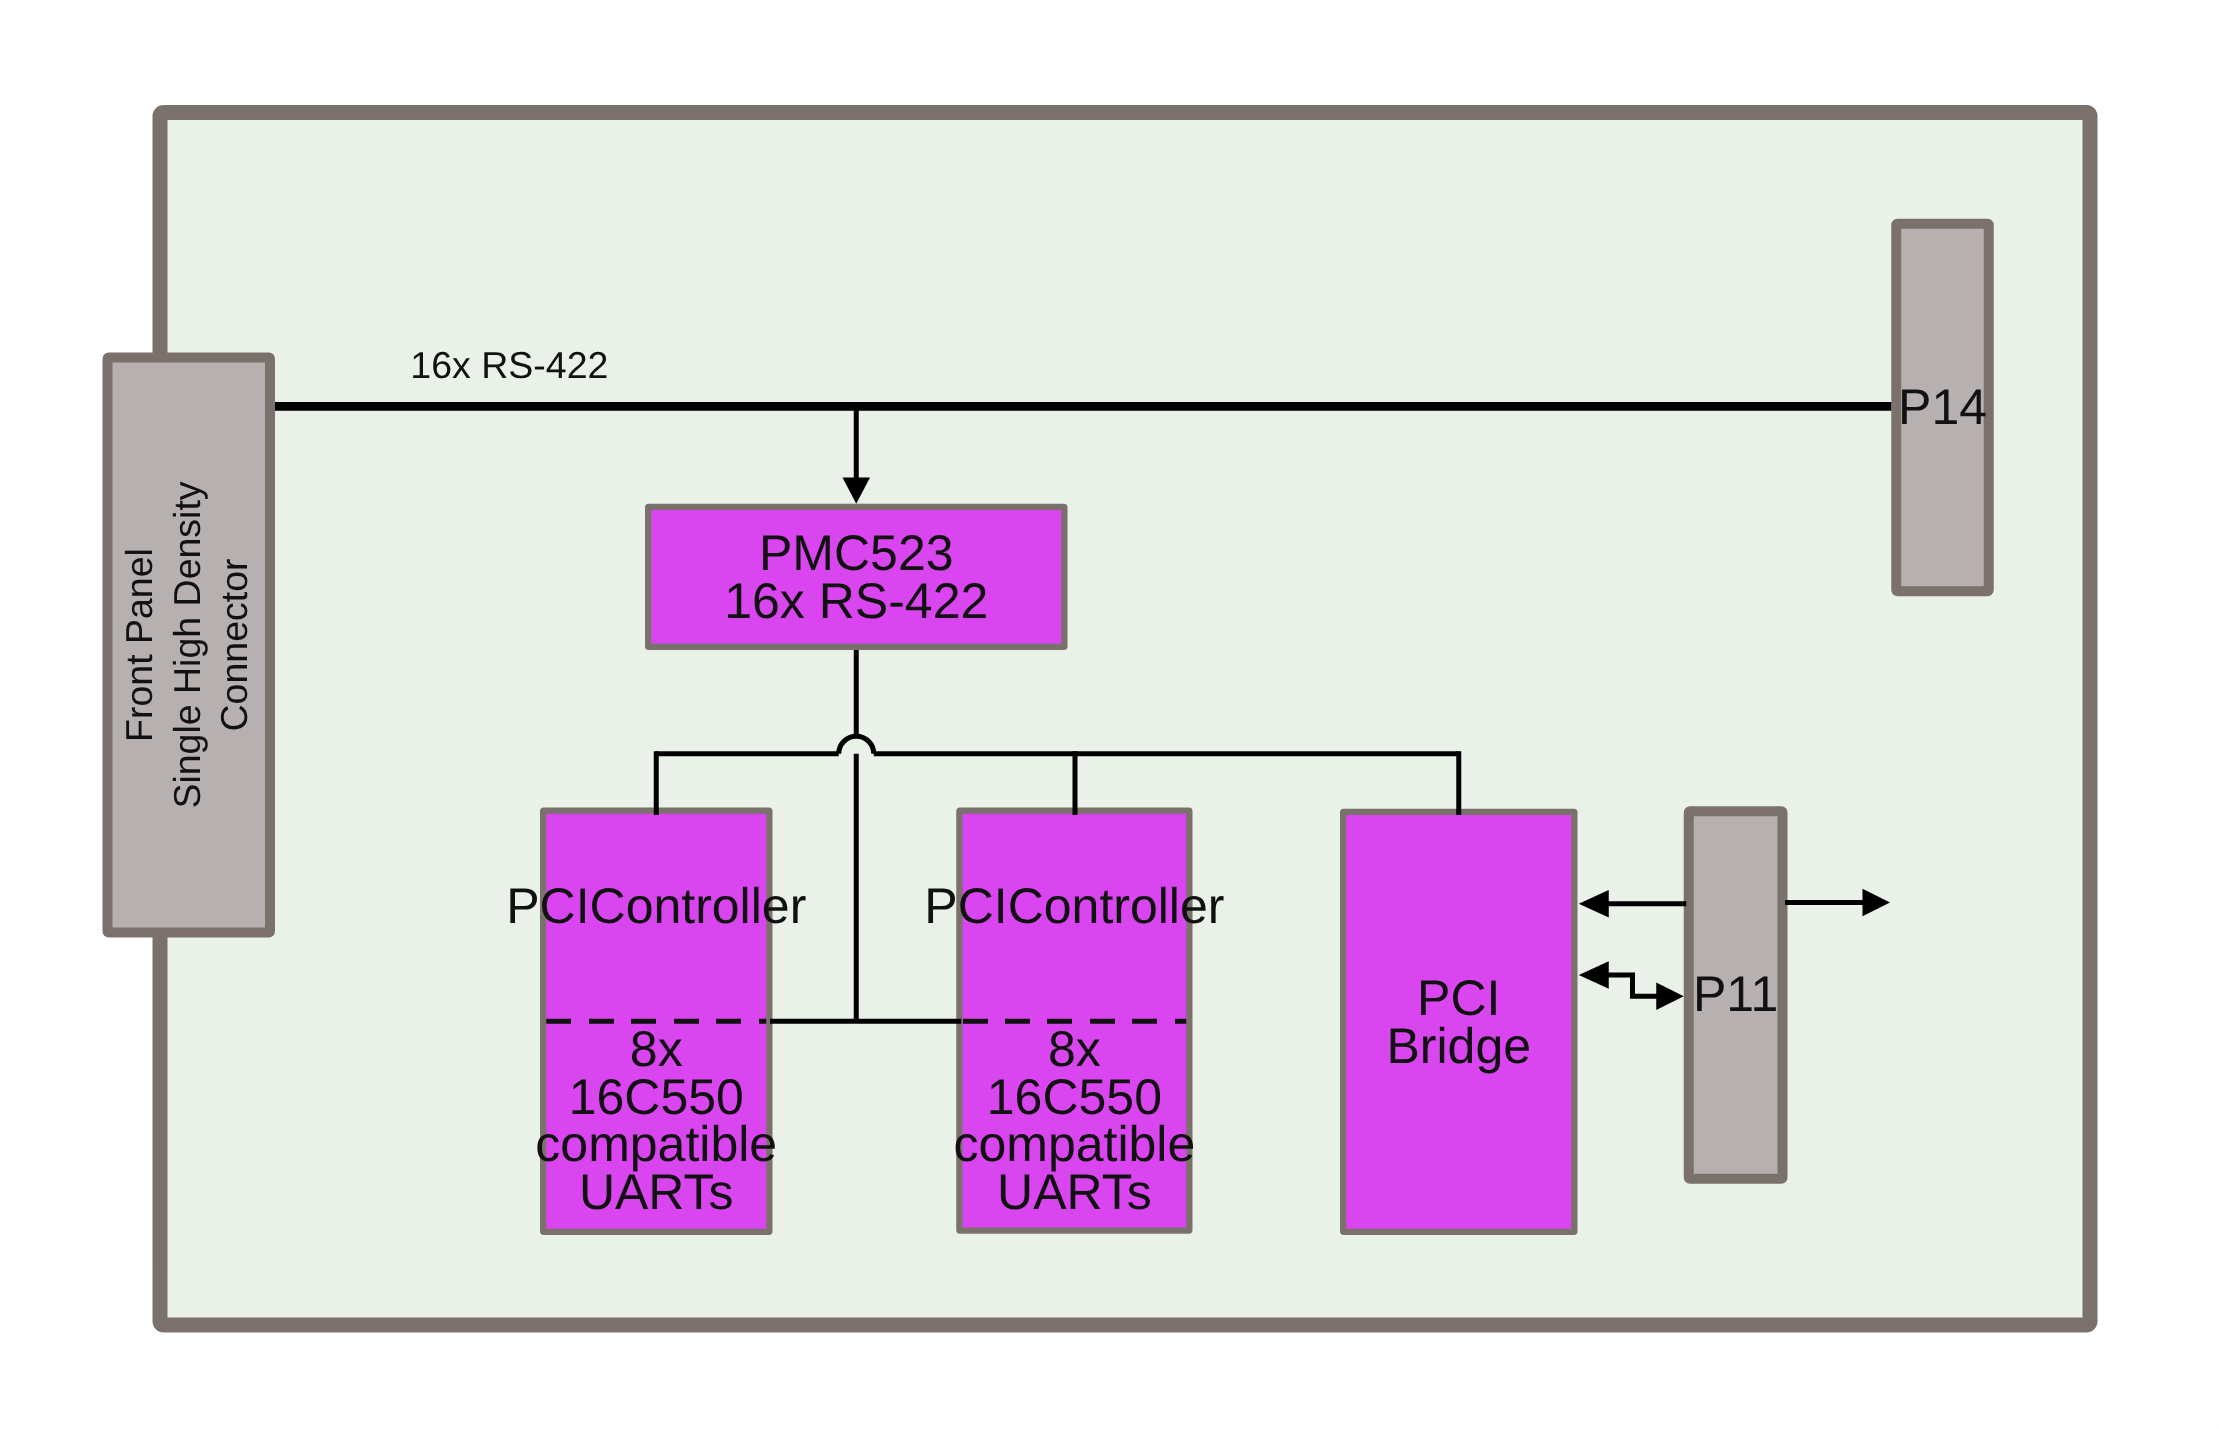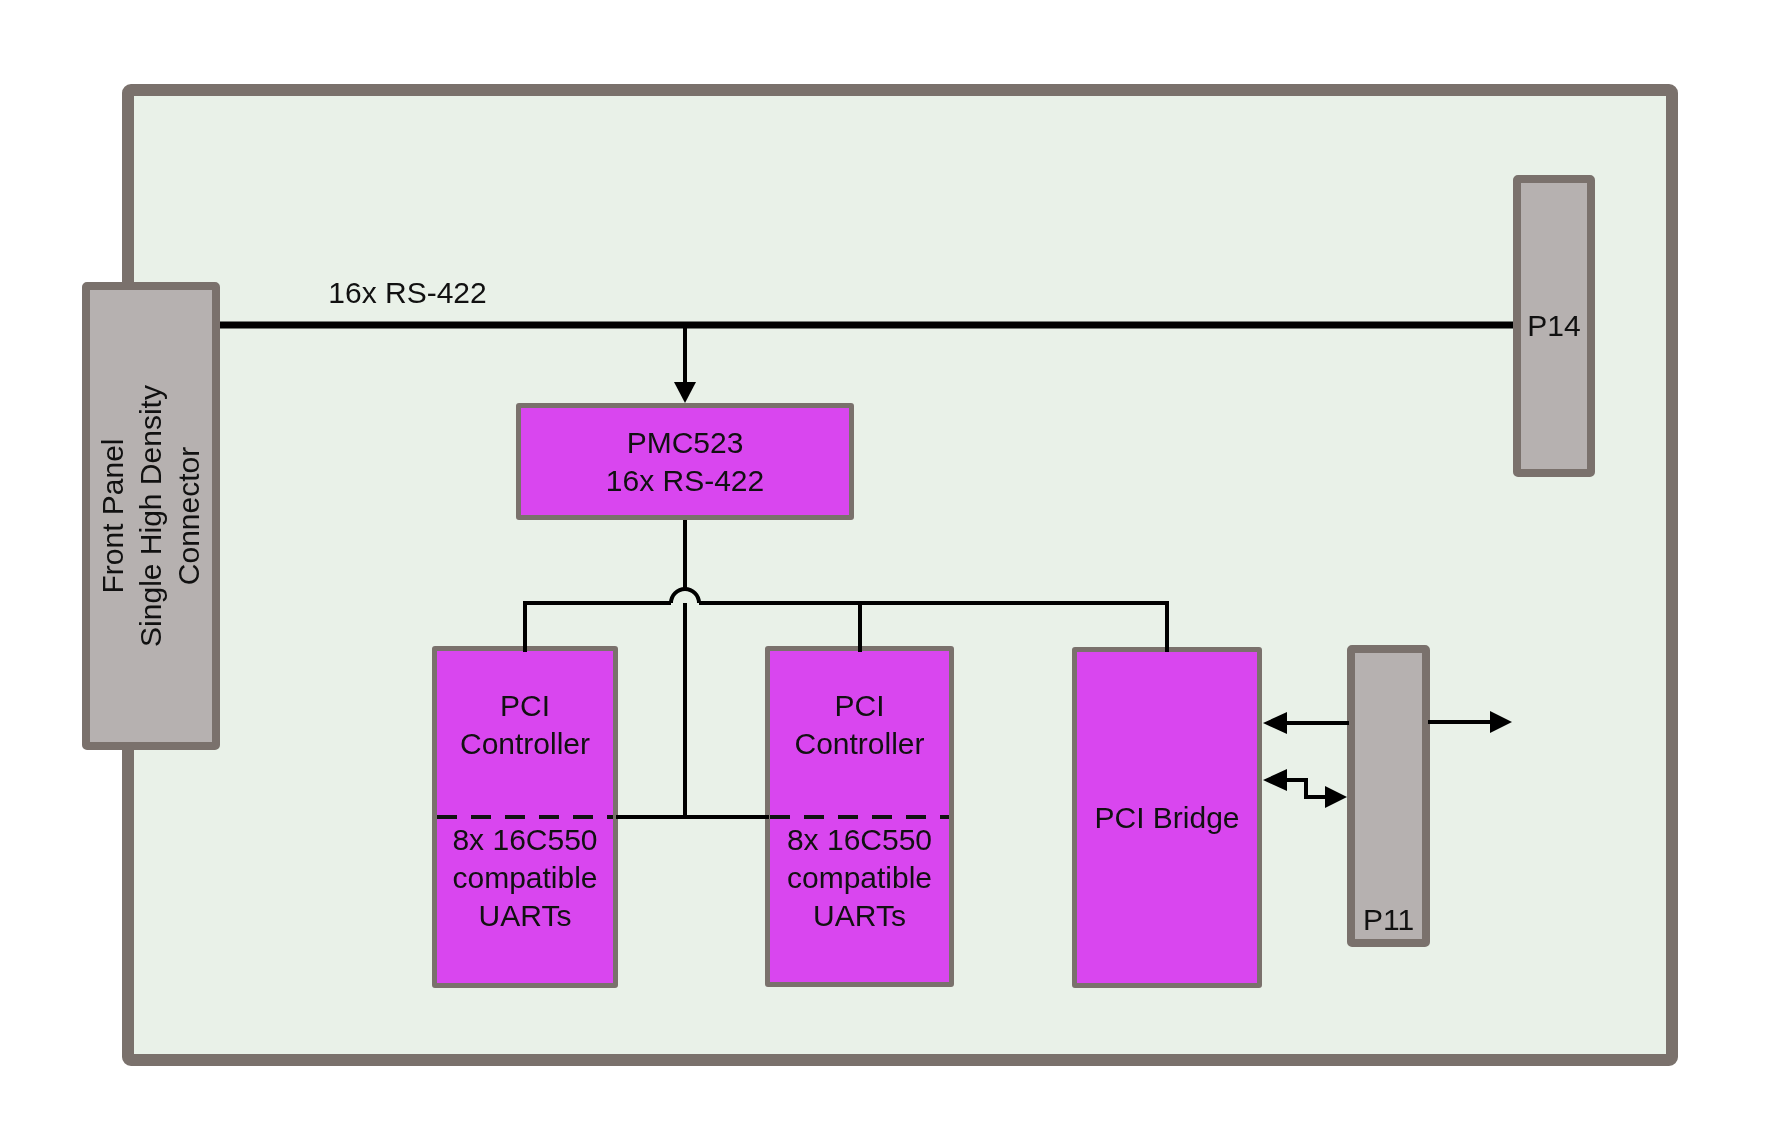--- a/index.html
+++ b/index.html
@@ -13,30 +13,30 @@
     background:#e9f1e8;z-index:1;
   }
   .gray-box{
     position:absolute;box-sizing:border-box;border:8px solid #7a716c;border-radius:5px;
     background:#b6b1b0;z-index:4;display:flex;align-items:center;justify-content:center;
   }
   .peach-box{
     position:absolute;box-sizing:border-box;border:5px solid #7a716c;border-radius:3px;
     background:#d946ef;z-index:3;
   }
-  .box-label{font-size:30px;line-height:38px;text-align:center;}
+  .box-label{font-size:40px;line-height:38px;text-align:center;}
   .center-flex{position:absolute;inset:0;display:flex;flex-direction:column;align-items:center;justify-content:center;}
   .connector{
     position:absolute;left:82px;top:282px;width:138px;height:468px;
     box-sizing:border-box;border:8px solid #7a716c;border-radius:5px;
     background:#b6b1b0;z-index:6;display:flex;align-items:center;justify-content:center;
   }
   .rotated{transform:rotate(-90deg);white-space:nowrap;font-size:30px;line-height:38px;text-align:center;}
   .bus-label{position:absolute;left:320px;top:276px;width:175px;text-align:center;font-size:30px;z-index:5;}
-  .ctrl-top{position:absolute;left:0;right:0;top:0;height:166px;display:flex;flex-direction:column;
+  .ctrl-top{position:absolute;left:0;right:0;top:0;height:166px;display:flex;flex-direction:row;
     align-items:center;justify-content:center;padding-bottom:18px;box-sizing:border-box;}
   .ctrl-bottom{position:absolute;left:0;right:0;top:170px;bottom:0;display:flex;flex-direction:column;
     align-items:center;justify-content:flex-start;}
   .dash-line{
     position:absolute;left:0;right:0;top:164px;height:4px;z-index:2;
     background:repeating-linear-gradient(90deg,#111 0px,#111 20px,transparent 20px,transparent 34px);
   }
   .wires{position:absolute;left:0;top:0;width:1775px;height:1143px;z-index:10;pointer-events:none;}
 </style>
 </head>
@@ -91,21 +91,21 @@
 
   <div class="peach-box" style="left:1072px;top:647px;width:190px;height:341px;">
     <div class="center-flex box-label">
       <div>PCI Bridge</div>
     </div>
   </div>
 
   <div class="gray-box" style="left:1513px;top:175px;width:82px;height:302px;">
     <div class="box-label">P14</div>
   </div>
-  <div class="gray-box" style="left:1347px;top:645px;width:83px;height:302px;align-items:flex-end;">
+  <div class="gray-box" style="left:1347px;top:645px;width:83px;height:302px;">
     <div class="box-label">P11</div>
   </div>
 
   <svg class="wires" viewBox="0 0 1775 1143">
 
     <line x1="220" y1="325" x2="1513" y2="325" stroke="#000" stroke-width="7"></line>
 
     <line x1="685" y1="325" x2="685" y2="385" stroke="#000" stroke-width="4"></line>
     <polygon points="685,403 674,382 696,382" fill="#000"></polygon>
 

